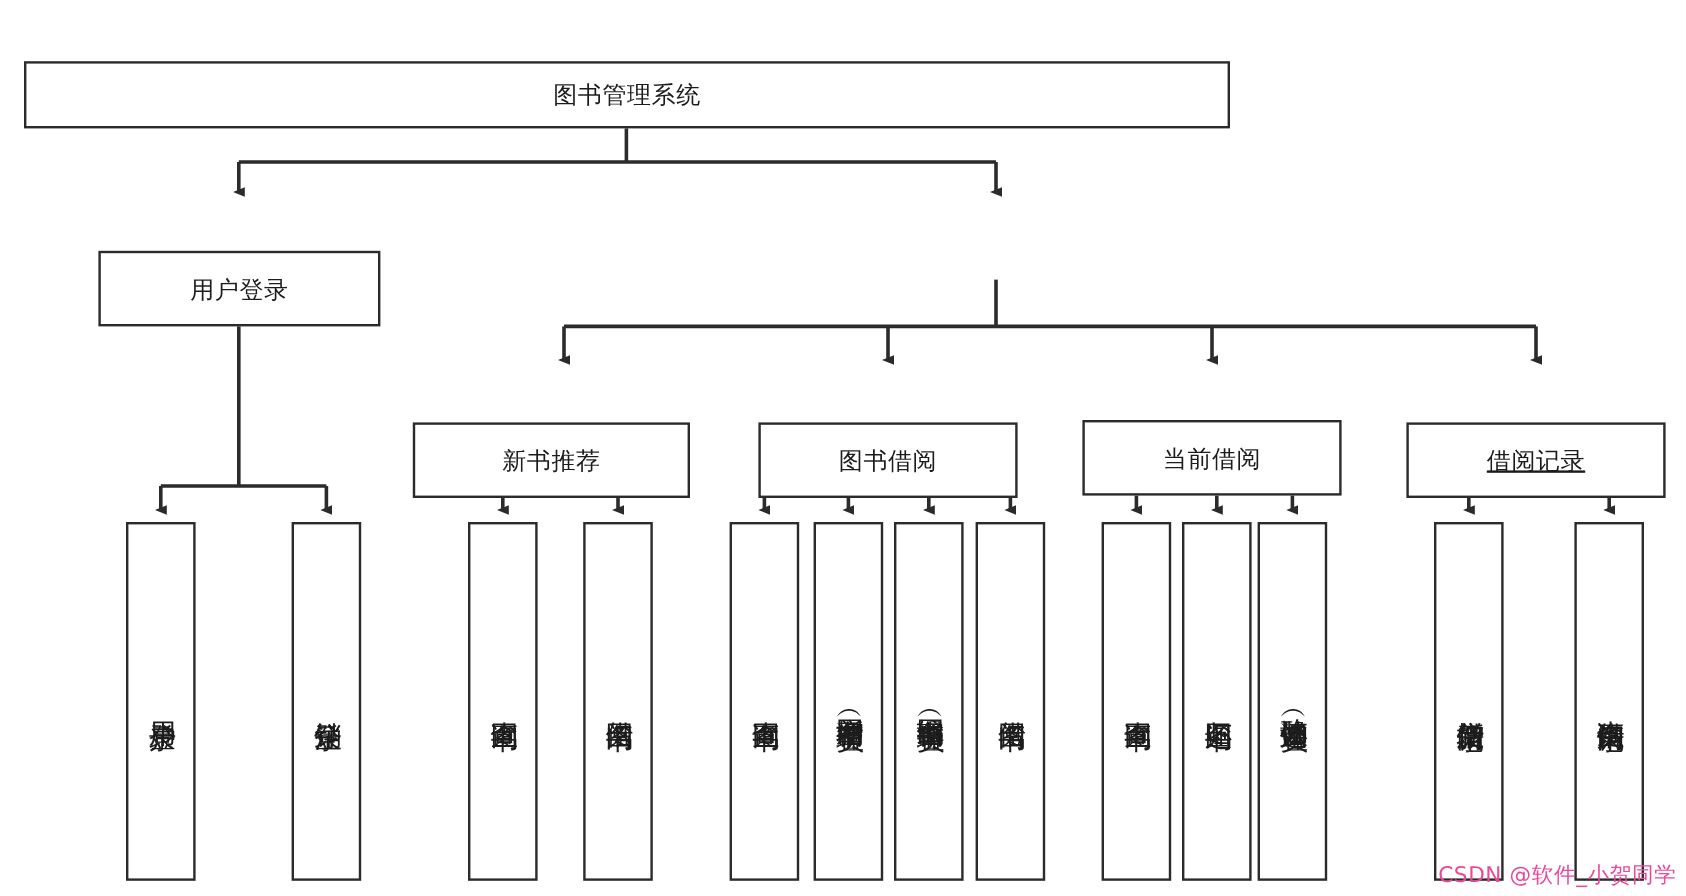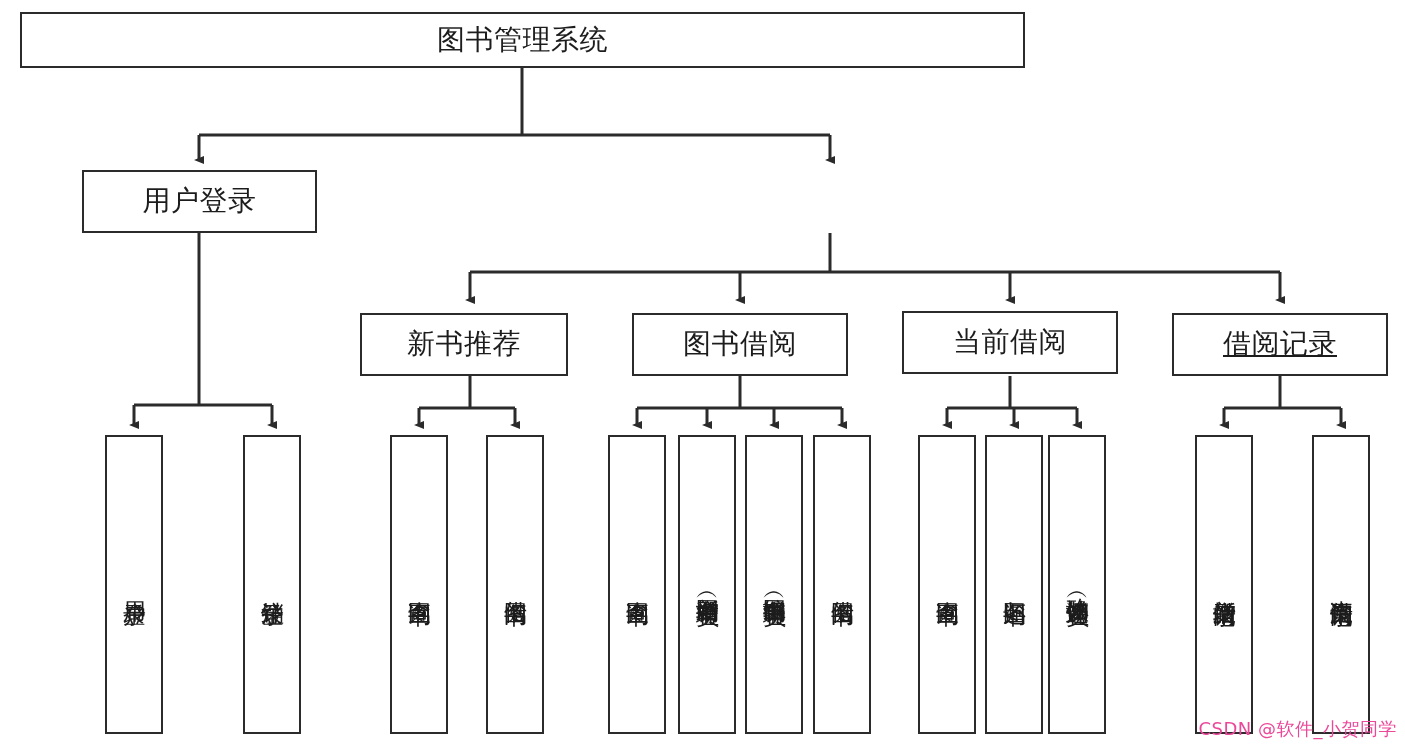--- a/index.html
+++ b/index.html
@@ -21,23 +21,24 @@
     position: absolute;
     box-sizing: border-box;
     border: 2px solid #2b2b2b;
     background: #ffffff;
     display: flex;
     align-items: center;
     justify-content: center;
     color: #1c1c1c;
   }
   .node.horizontal {
-    font-size: 28px;
+    font-size: 20px;
     letter-spacing: 0.5px;
     line-height: 1.1;
+    margin-top: 39px;
   }
   .node.vertical {
     writing-mode: vertical-rl;
     text-orientation: upright;
     font-size: 23px;
     line-height: 1.12;
     letter-spacing: 1px;
     padding: 4px 0;
     white-space: nowrap;
   }
@@ -119,21 +120,21 @@
   </svg>
 
   <div class="node horizontal" style="left:20px; top:12px; width:1005px; height:56px;">
     <span>图书管理系统</span>
   </div>
 
   <div class="node horizontal" style="left:82px; top:170px; width:235px; height:63px;">
     <span>用户登录</span>
   </div>
 
-  <div class="node horizontal" style="left:360px; top:313px; width:208px; height:63px;text-align:center;">
+  <div class="node horizontal" style="left:344px; top:313px; width:231px; height:63px;text-align:center;">
     <span>新书推荐</span>
   </div>
   <div class="node horizontal" style="left:632px; top:313px; width:216px; height:63px;">
     <span>图书借阅</span>
   </div>
   <div class="node horizontal" style="left:902px; top:311px; width:216px; height:63px;">
     <span>当前借阅</span>
   </div>
   <div class="node horizontal" style="left:1172px; top:313px; width:216px; height:63px;text-decoration:underline;">
     <span>借阅记录</span>

